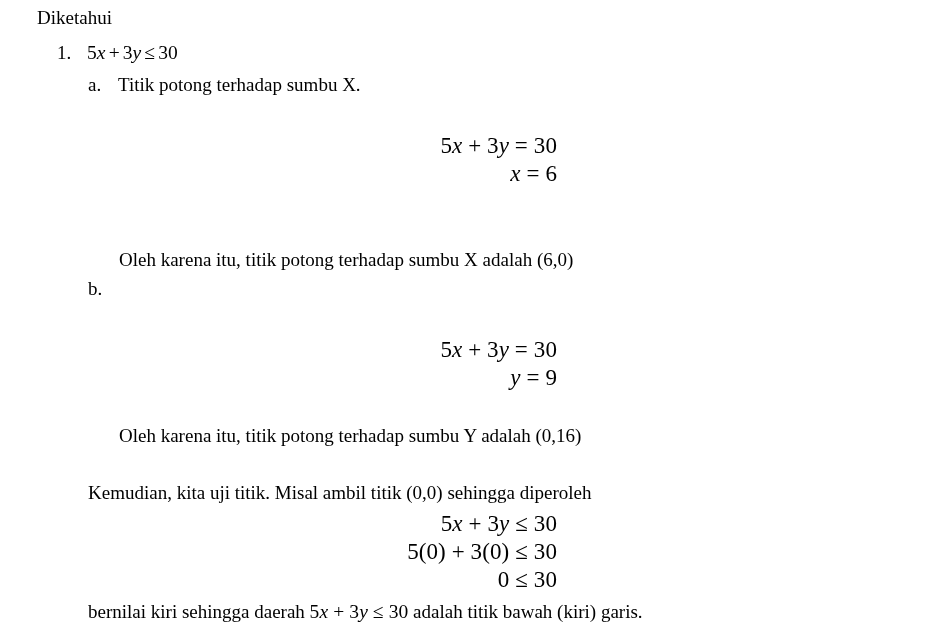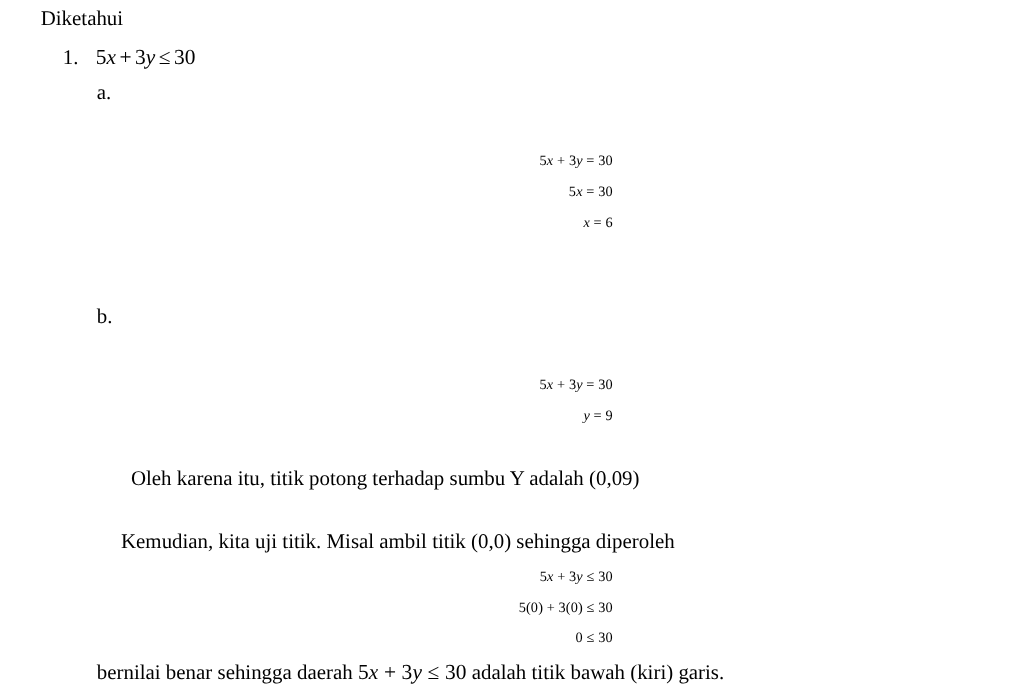--- a/index.html
+++ b/index.html
@@ -71,21 +71,21 @@
 
   
   .eqblock {
     position: absolute;
     left: 0;
     width: 557px;
     text-align: right;
   }
   .eqline {
     display: block;
-    font-size: 13px;
+    font-size: 23px;
     line-height: 28px;
     white-space: nowrap;
     margin-left: 31px;
   }
 </style>
 </head>
 <body>
 
 <div class="page">
 
@@ -93,81 +93,78 @@
 
   <div class="listrow" style="top:42px; left:57px;">
     <span class="marker">1.</span>
     <span class="math">
       <span>5</span><i class="var">x</i><span class="op">+</span><span>3</span><i class="var">y</i><span class="op">≤</span><span>30</span>
     </span>
   </div>
 
   <div class="listrow" style="top:74px; left:88px;">
     <span class="marker">a.</span>
+    <span>Titik potong terhadap sumbu X.</span>
   </div>
 
 
   <div class="eqblock" style="top:132px;">
     <span class="eqline math">
       <span>5<i class="var">x</i> + 3<i class="var">y</i></span>
       <span>=</span>
       <span>30</span>
     </span>
     <span class="eqline math">
-      <span>5<i class="var">x</i></span>
-      <span>=</span>
-      <span>30</span>
-    </span>
-    <span class="eqline math">
       <span><i class="var">x</i></span>
       <span>=</span>
       <span>6</span>
     </span>
   </div>
 
+  <div class="line lvl-3" style="top:249px;">Oleh karena itu, titik potong terhadap sumbu X adalah (6,0)</div>
 
   <div class="listrow" style="top:278px; left:88px;">
     <span class="marker">b.</span>
   </div>
 
 
   <div class="eqblock" style="top:336px;">
     <span class="eqline math">
       <span>5<i class="var">x</i> + 3<i class="var">y</i></span>
       <span>=</span>
       <span>30</span>
     </span>
     <span class="eqline math">
       <span><i class="var">y</i></span>
       <span>=</span>
       <span>9</span>
     </span>
   </div>
 
-  <div class="line lvl-3" style="top:425px;">Oleh karena itu, titik potong terhadap sumbu Y adalah (0,09)</div>
+  <div class="line lvl-3" style="top:425px;">Oleh karena itu, titik potong terhadap sumbu Y adalah (0,16)</div>
 
-  <div class="line lvl-2" style="top:482px;margin-left:22px;">Kemudian, kita uji titik. Misal ambil titik (0,0) sehingga diperoleh</div>
+  <div class="line lvl-2" style="top:482px;">Kemudian, kita uji titik. Misal ambil titik (0,0) sehingga diperoleh</div>
 
   <div class="eqblock" style="top:510px;">
     <span class="eqline math">
       <span>5<i class="var">x</i> + 3<i class="var">y</i></span>
       <span>≤</span>
       <span>30</span>
     </span>
     <span class="eqline math">
       <span>5(0) + 3(0)</span>
       <span>≤</span>
       <span>30</span>
     </span>
     <span class="eqline math">
       <span>0</span>
       <span>≤</span>
       <span>30</span>
     </span>
   </div>
 
   <div class="line lvl-2" style="top:601px;">
-    <span>bernilai benar sehingga daerah</span>
+    <span>bernilai kiri sehingga daerah</span>
     <span class="math">5<i class="var">x</i> + 3<i class="var">y</i> ≤ 30</span>
     <span>adalah titik bawah (kiri) garis.</span>
   </div>
 
 </div>
 
 </body></html>

